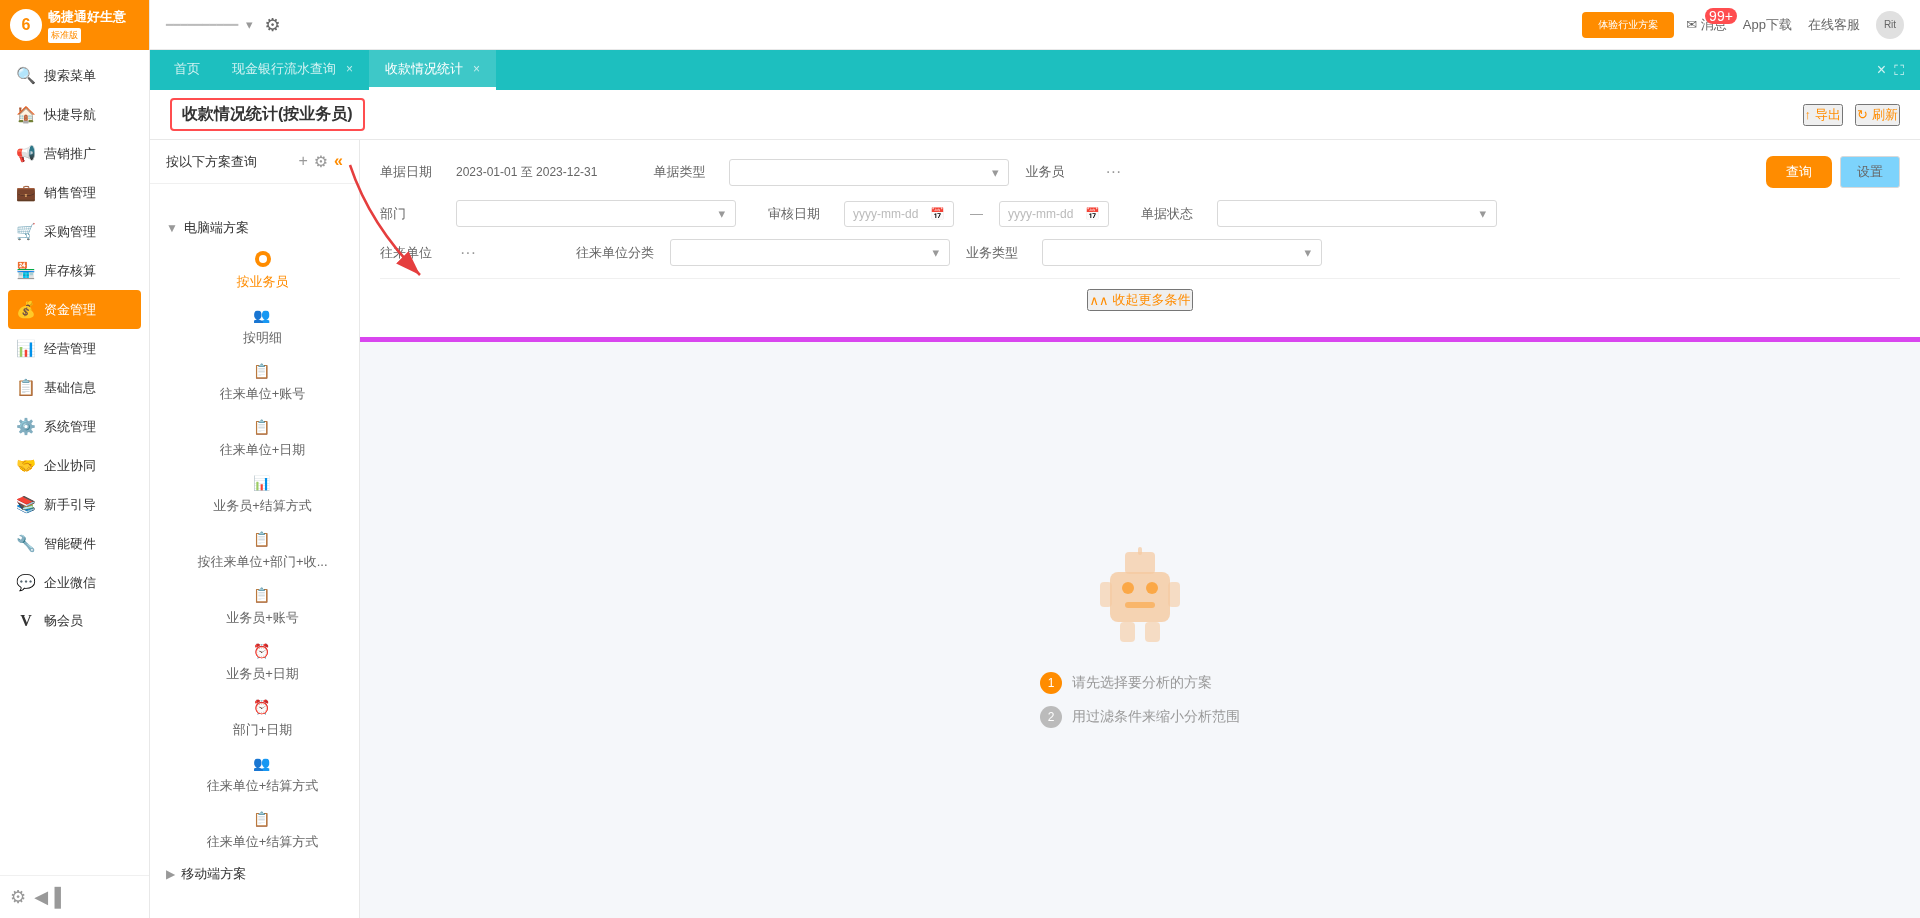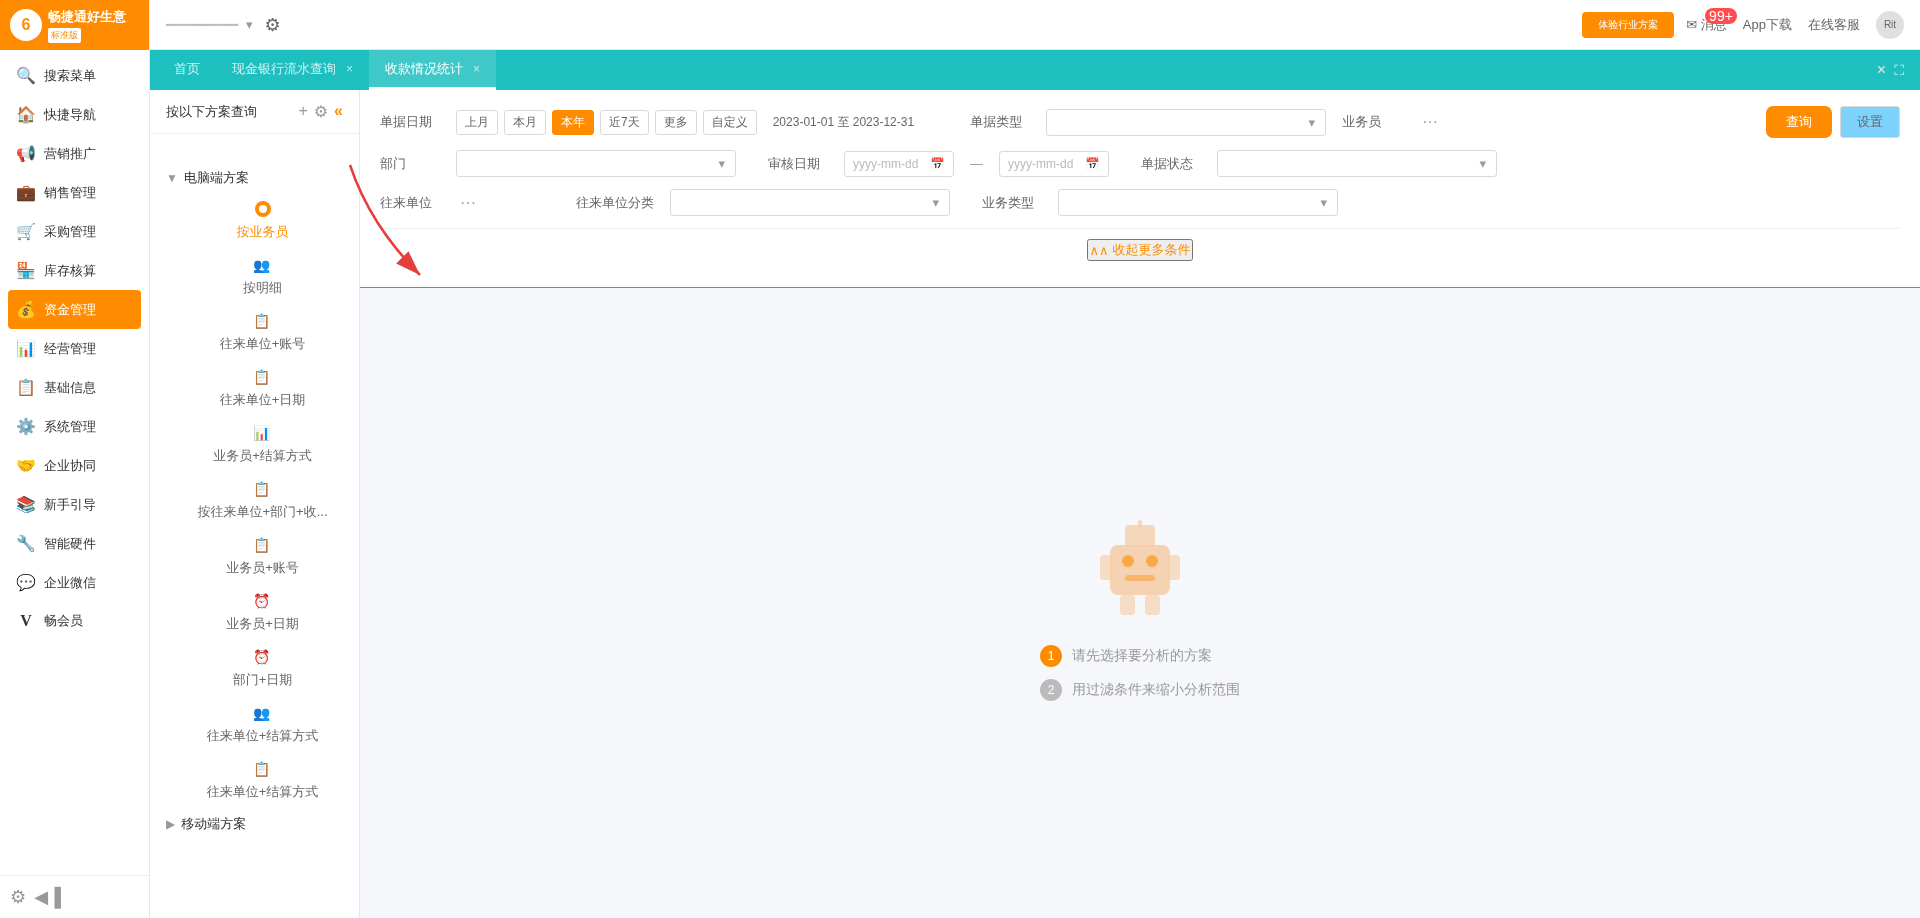--- a/index.html
+++ b/index.html
@@ -61,21 +61,21 @@
     .scheme-group { }
     .scheme-group-header { display: flex; align-items: center; padding: 6px 16px; color: #333; font-size: 13px; cursor: pointer; gap: 6px; }
     .scheme-group-header .arrow { color: #999; font-size: 12px; }
     .scheme-item { display: flex; align-items: center; padding: 8px 16px 8px 32px; color: #666; font-size: 13px; cursor: pointer; gap: 6px; flex-direction: column; }
     .scheme-item.active { color: #ff8c00; }
     .scheme-item .item-icon { font-size: 14px; }
     .scheme-item-icon-circle { width: 16px; height: 16px; border-radius: 50%; background: #ff8c00; display: flex; align-items: center; justify-content: center; }
 
     
     .right-panel { flex: 1; display: flex; flex-direction: column; background: #f5f7fa; }
-    .filter-area { background: #fff; padding: 16px 20px; border-bottom: 1px solid #d946ef; }
+    .filter-area { background: #fff; padding: 16px 20px; border-bottom: 5px solid #d946ef; }
     .filter-row { display: flex; align-items: center; gap: 16px; margin-bottom: 12px; }
     .filter-label { color: #666; font-size: 13px; min-width: 60px; }
     .filter-date-group { display: flex; align-items: center; gap: 6px; }
     .date-btn { padding: 3px 8px; border: 1px solid #d9d9d9; border-radius: 3px; background: #fff; cursor: pointer; font-size: 12px; color: #666; }
     .date-btn.active { background: #ff8c00; color: #fff; border-color: #ff8c00; }
     .date-range { color: #666; font-size: 12px; }
     .filter-dropdown { display: flex; align-items: center; border: 1px solid #d9d9d9; border-radius: 3px; padding: 5px 10px; background: #fff; cursor: pointer; min-width: 180px; color: #999; font-size: 13px; justify-content: space-between; }
     .filter-dropdown-wide { min-width: 280px; }
     .filter-date-input { border: 1px solid #d9d9d9; border-radius: 3px; padding: 5px 8px; background: #fff; font-size: 12px; color: #bbb; width: 110px; display: flex; align-items: center; justify-content: space-between; }
     .filter-dash { color: #999; }
@@ -210,20 +210,35 @@
     <div class="tab active">
       <span>收款情况统计</span>
       <span class="tab-close">×</span>
     </div>
     <div class="tabbar-right">
       <span style="cursor:pointer;color:rgba(255,255,255,0.8);font-size:16px;">×</span>
       <span style="cursor:pointer;color:rgba(255,255,255,0.8);font-size:14px;">⛶</span>
     </div>
   </div>
 
+  <div class="page-header">
+    <div class="page-title-box">
+      <span class="page-title">收款情况统计(按业务员)</span>
+    </div>
+    <div class="page-header-right">
+      <button class="export-btn">
+        <span>↑</span>
+        <span>导出</span>
+      </button>
+      <button class="refresh-btn">
+        <span>↻</span>
+        <span>刷新</span>
+      </button>
+    </div>
+  </div>
 
   <div class="content-area">
 
     <div class="left-panel">
       <div class="panel-header">
         <span class="panel-title">按以下方案查询</span>
         <div class="panel-actions">
           <span>+</span>
           <span>⚙</span>
           <span style="font-weight:bold;color:#ff8c00;">«</span>
@@ -294,28 +309,20 @@
         </div>
       </div>
     </div>
 
     <div class="right-panel">
 
       <div class="filter-area">
 
         <div class="filter-row">
           <span class="filter-label">单据日期</span>
-          <div class="filter-date-group">
-            <button class="date-btn">上月</button>
-            <button class="date-btn">本月</button>
-            <button class="date-btn active">本年</button>
-            <button class="date-btn">近7天</button>
-            <button class="date-btn">更多</button>
-            <button class="date-btn">自定义</button>
-          </div>
           <span class="date-range">2023-01-01 至 2023-12-31</span>
 
           <span class="filter-label" style="margin-left:40px;">单据类型</span>
           <div class="filter-dropdown filter-dropdown-wide">
             <span style="color:#bbb;"></span>
             <span>▾</span>
           </div>
 
           <span class="filter-label">业务员</span>
           <span class="more-btn">···</span>
@@ -349,21 +356,21 @@
         </div>
 
         <div class="filter-row">
           <span class="filter-label">往来单位</span>
           <span class="more-btn">···</span>
           <span class="filter-label" style="margin-left:80px;">往来单位分类</span>
           <div class="filter-dropdown filter-dropdown-wide">
             <span style="color:#bbb;"></span>
             <span>▾</span>
           </div>
-          <span class="filter-label" style="margin-left:16px;">业务类型</span>
+          <span class="filter-label" style="margin-left:0;">业务类型</span>
           <div class="filter-dropdown filter-dropdown-wide">
             <span style="color:#bbb;"></span>
             <span>▾</span>
           </div>
         </div>
 
         <div class="collapse-bar">
           <button class="collapse-btn">
             <span>∧∧</span>
             <span>收起更多条件</span>

